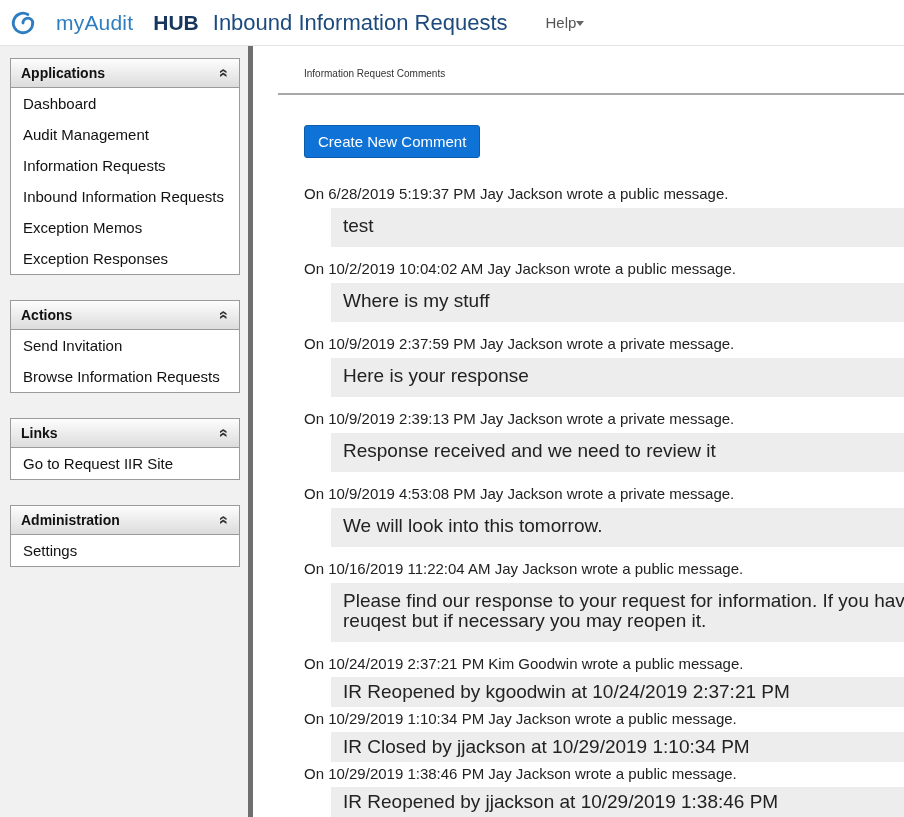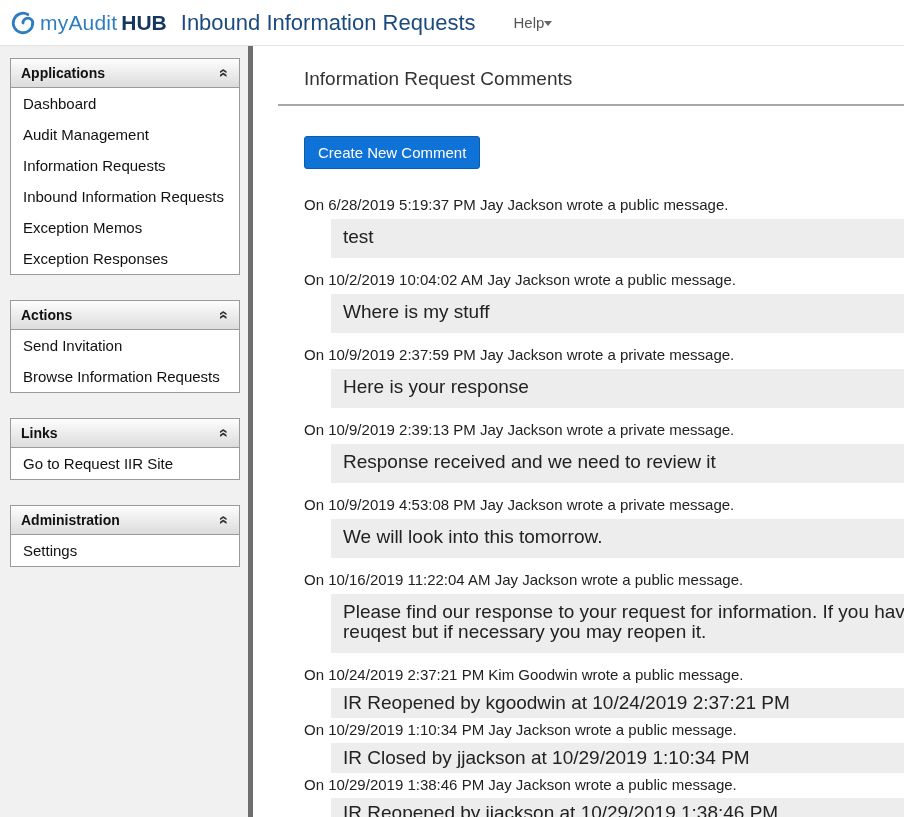--- a/index.html
+++ b/index.html
@@ -9,21 +9,21 @@
     font-family:"Liberation Sans", sans-serif;
     background:#ffffff; color:#222;
   }
 
   
   .topbar {
     height:46px; display:flex; align-items:center;
     padding:0 10px; background:#fff;
     border-bottom:1px solid #e3e3e3;
   }
-  .logo { display:flex; align-items:center; gap:4px; }
+  .logo { display:flex; align-items:center; gap:20px; }
   .logo-icon { display:flex; align-items:center; }
   .logo-myaudit { font-size:21px; color:#2e7dc0; letter-spacing:0.2px; }
   .logo-hub { font-size:21px; color:#16365e; font-weight:bold; }
   .page-title { font-size:22px; color:#1c4a7e; margin-left:14px; white-space:nowrap; }
   .help-menu {
     margin-left:30px; display:flex; align-items:center; gap:0;
     font-size:15px; color:#555; cursor:pointer; padding:6px 8px;
   }
   .caret-down {
     width:0; height:0; border-left:4px solid transparent;
@@ -56,21 +56,21 @@
   .panel-item {
     padding:7px 12px; font-size:15px; color:#111; cursor:pointer;
     white-space:nowrap;
   }
 
   
   .splitter { width:5px; background:#6e6e6e; cursor:col-resize; }
 
   
   .main { flex:1; padding:16px 0 0 25px; overflow:hidden; }
-  .section-title { font-size:19px; color:#333; padding-left:26px; margin:6px 0 14px; }
+  .section-title { font-size:10px; color:#333; padding-left:26px; margin:6px 0 14px; }
   .section-rule { height:2px; background:#a8a8a8; }
   .create-btn {
     margin:30px 0 0 26px; display:inline-block;
     background:#0f72d6; border:1px solid #0b5cad; color:#fff;
     font-family:"Liberation Sans", sans-serif;
     font-size:15px; padding:7px 13px; border-radius:3px; cursor:pointer;
   }
   .comments { margin-top:26px; }
   .comment { margin-bottom:12px; }
   .comment-header {

